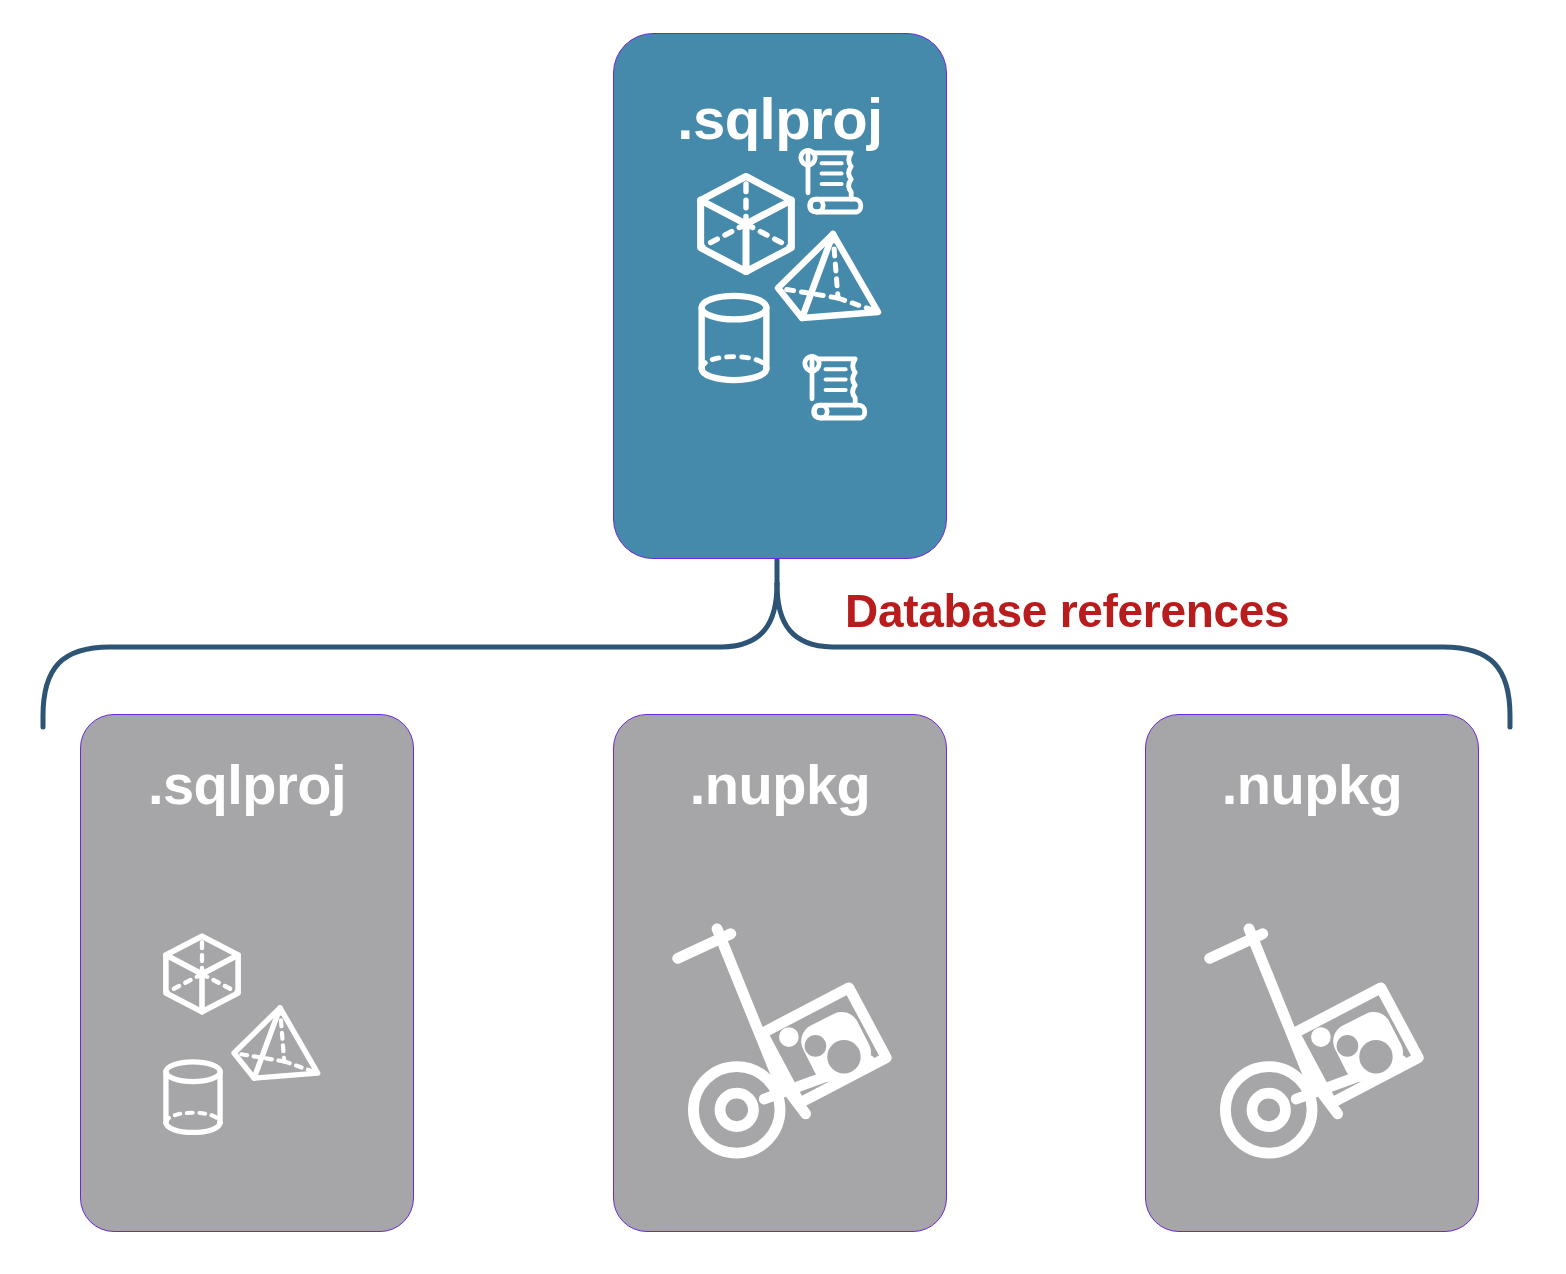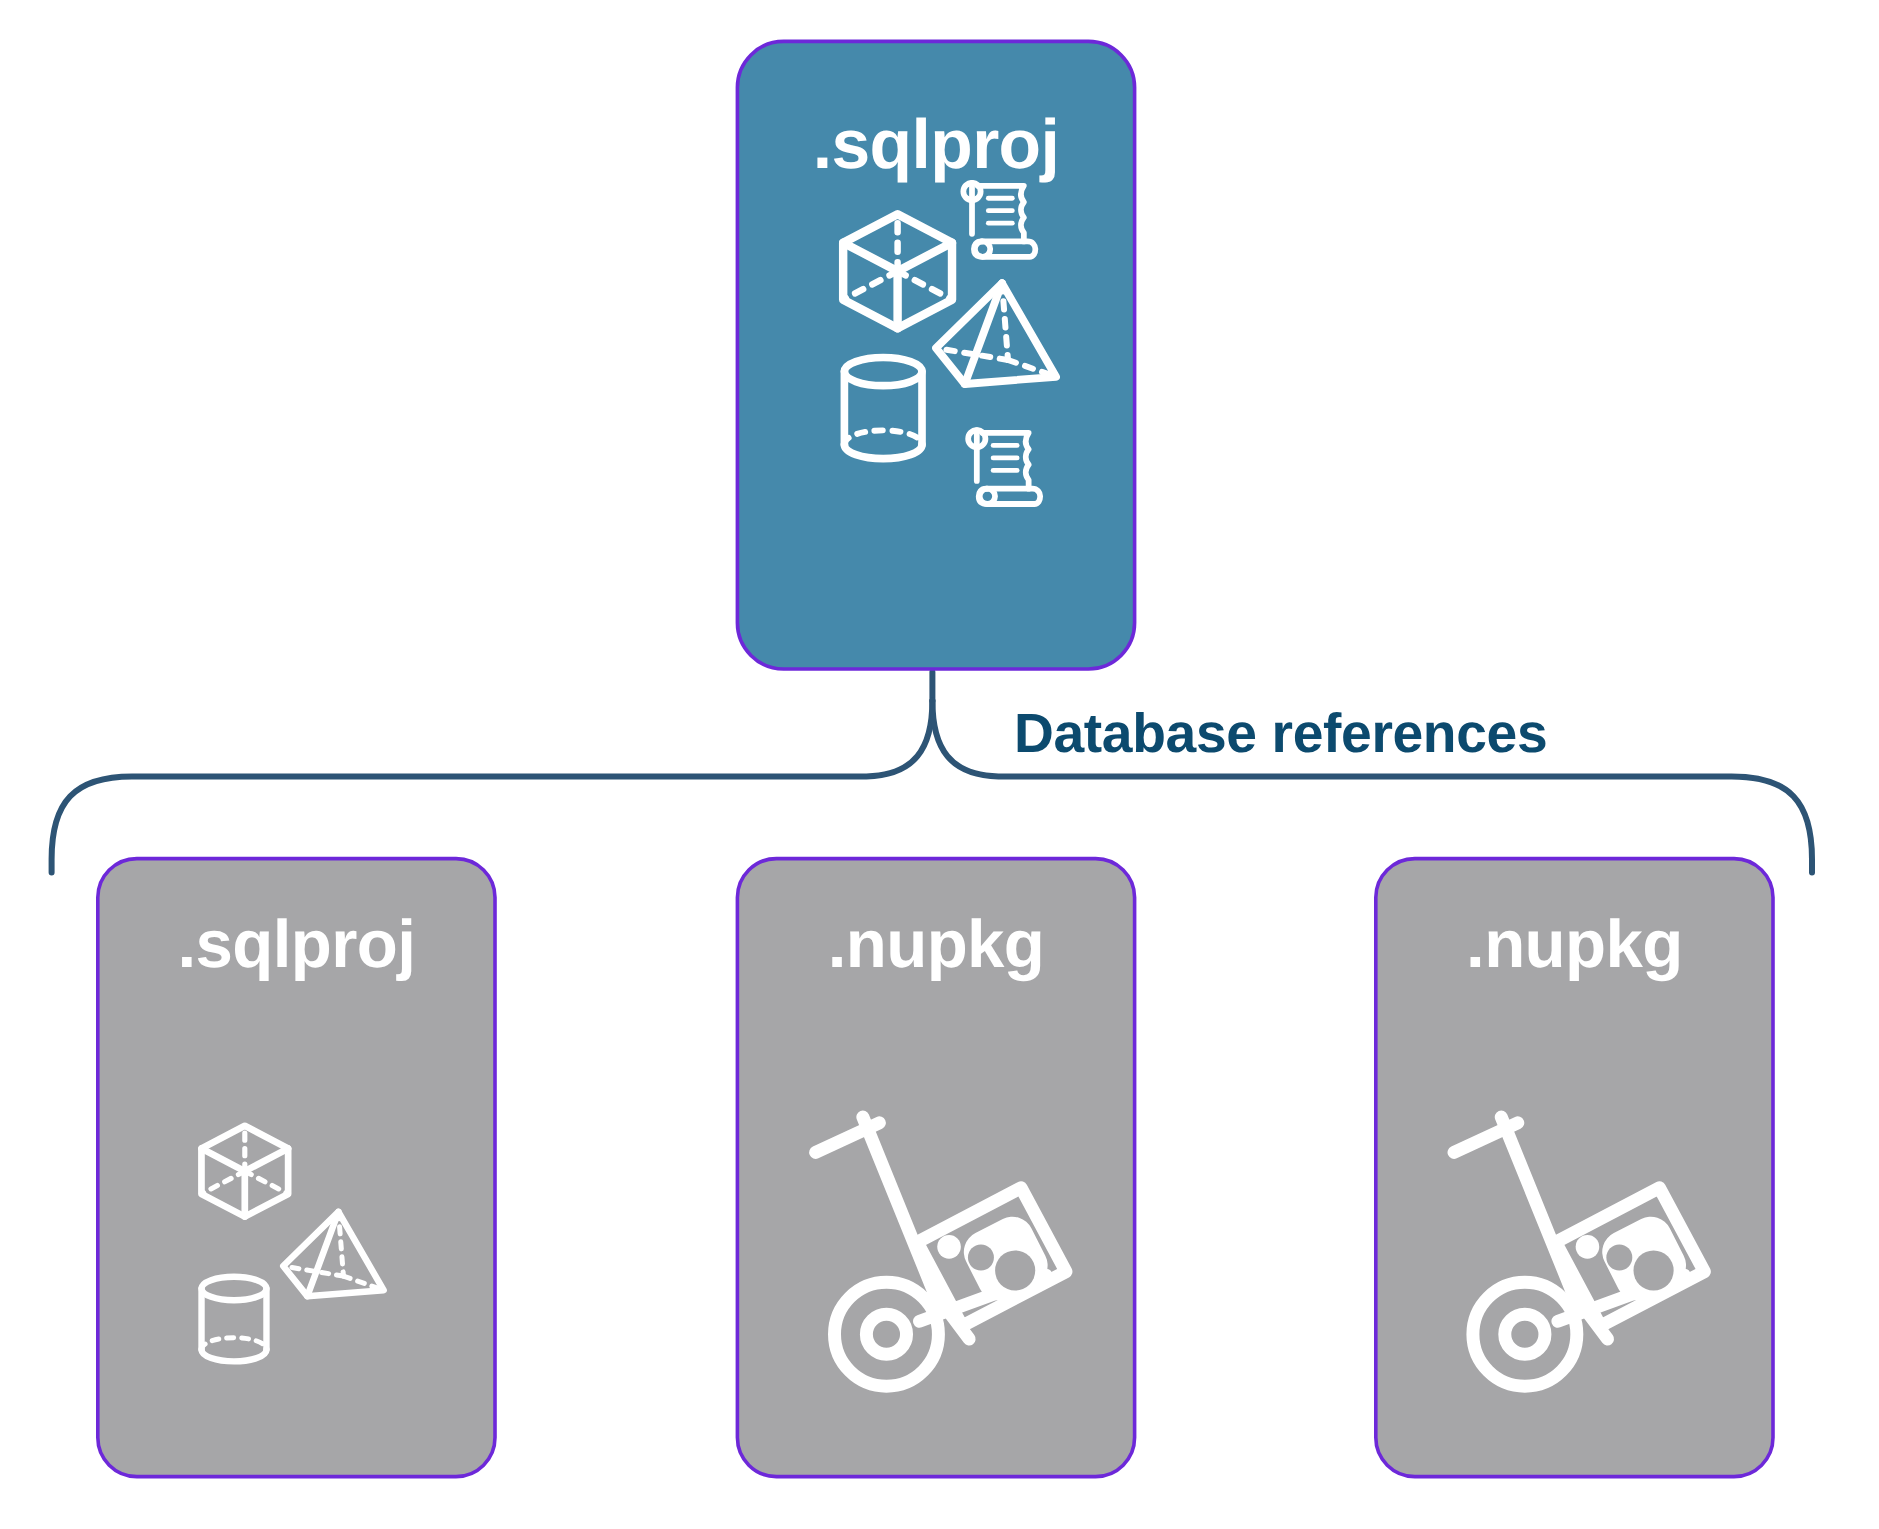--- a/index.html
+++ b/index.html
@@ -18,21 +18,21 @@
   #canvas {
     position: absolute;
     inset: 0;
     width: 1566px;
     height: 1274px;
   }
 
   .node-box {
     position: absolute;
     box-sizing: border-box;
-    border: 3px solid #6d28d9;
+    border: 1px solid #6d28d9;
     border-radius: 34px;
     display: flex;
     flex-direction: column;
     align-items: center;
     overflow: hidden;
   }
 
   .node-box.top {
     left: 613px;
     top: 33px;
@@ -90,21 +90,21 @@
   .child .g-cube     { left: 78px;  top: 118px; width: 86px;  height: 86px; }
   .child .g-pyramid  { left: 148px; top: 188px; width: 92px;  height: 84px; }
   .child .g-cylinder { left: 79px;  top: 244px; width: 66px;  height: 82px; }
 
   .child .g-dolly { left: 42px; top: 104px; width: 250px; height: 246px; }
 
   .edge-label {
     position: absolute;
     left: 845px;
     top: 584px;
-    color: #0c4a6e;
+    color: #b91c1c;
     font-weight: bold;
     font-size: 46px;
     letter-spacing: -0.3px;
     white-space: nowrap;
     user-select: none;
   }
 </style>
 </head>
 <body>
 

